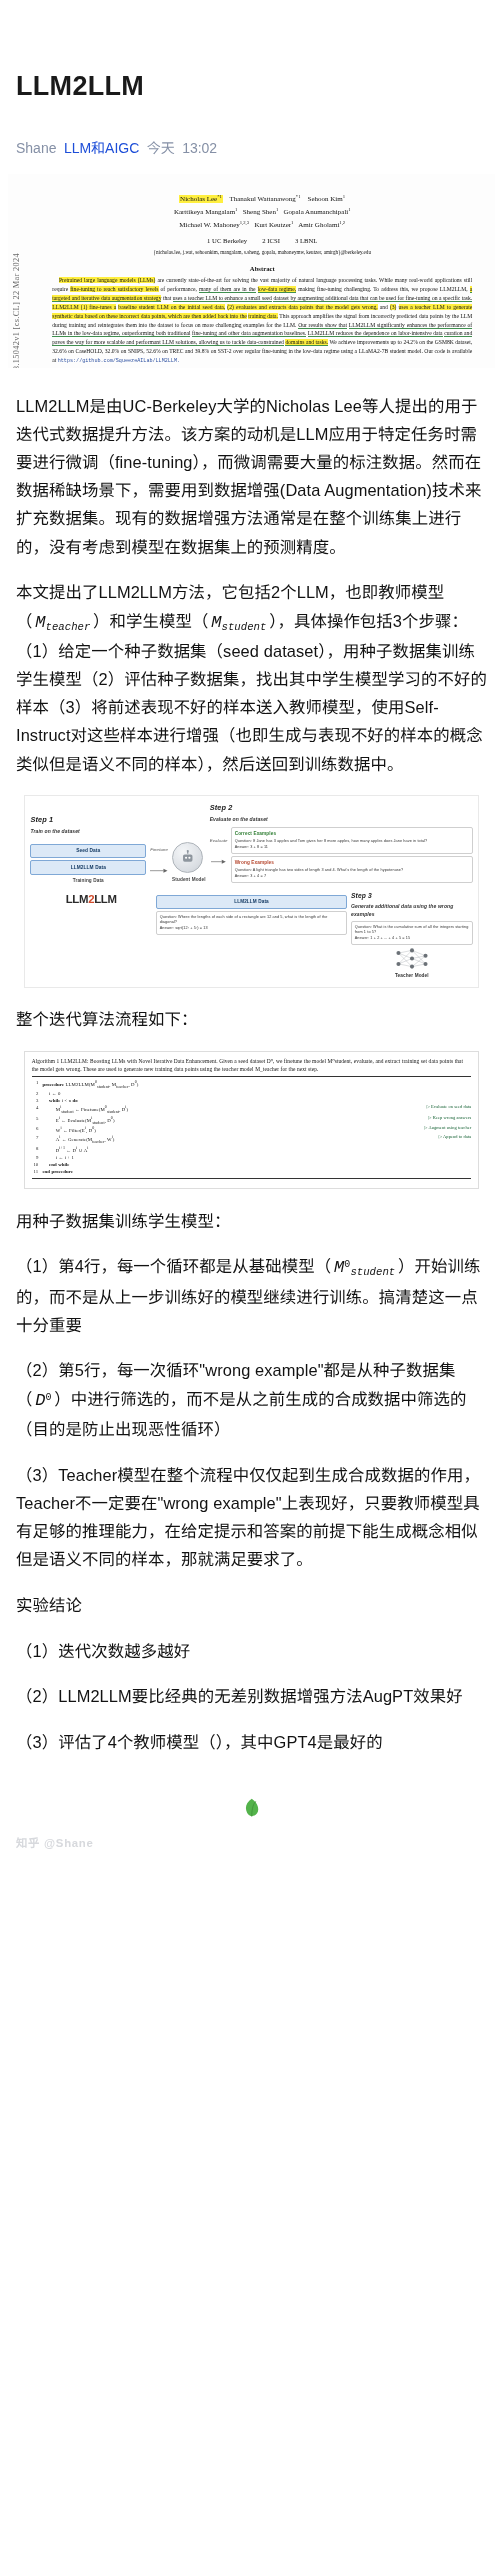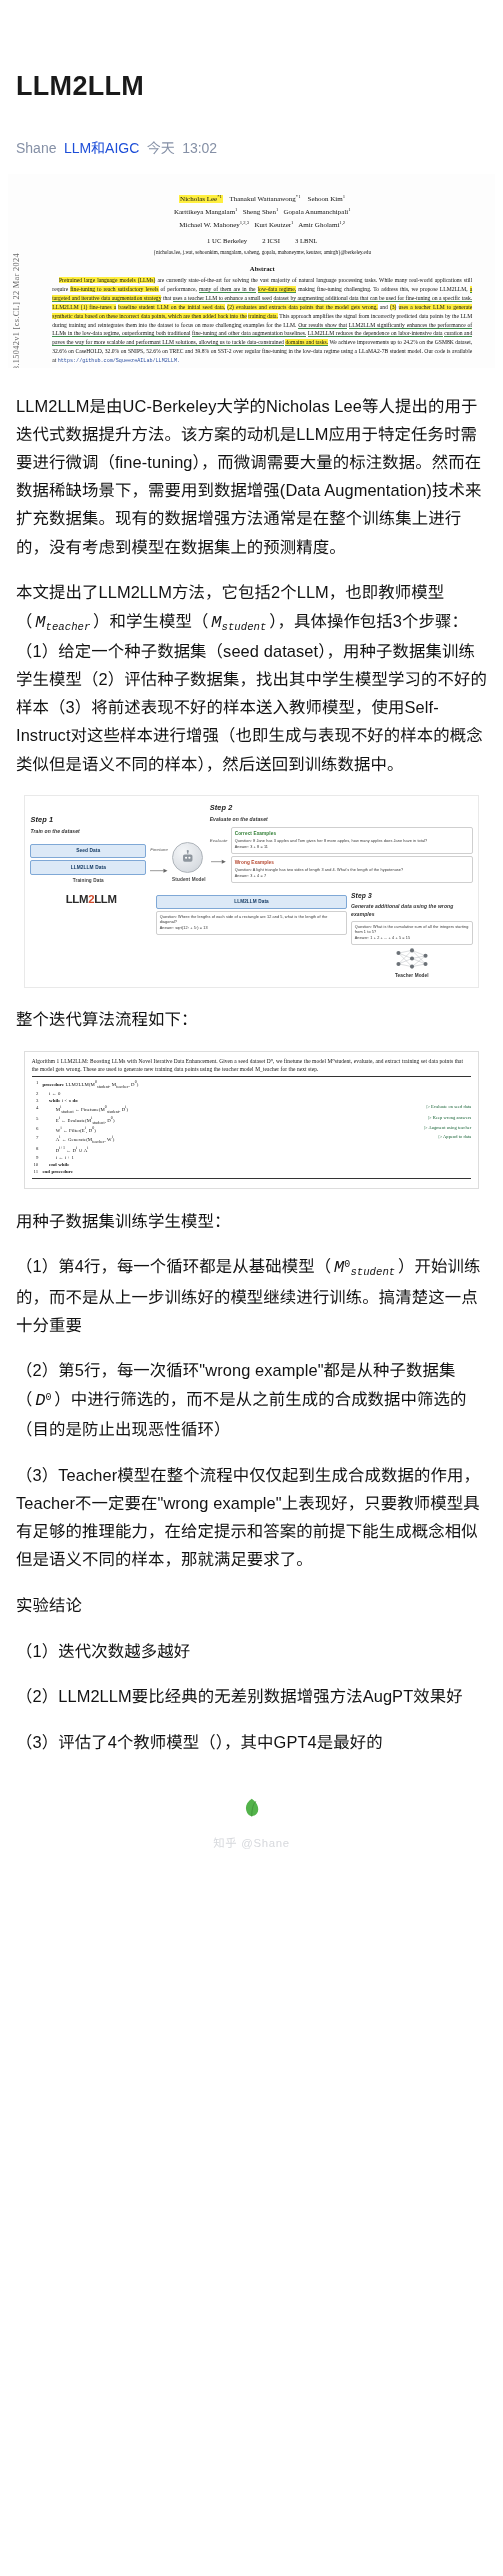--- a/index.html
+++ b/index.html
@@ -214,25 +214,26 @@
   .algo-title { font-size:5.4px; line-height:1.5; }
   .algo-rule { border-top:0.7px solid #333; margin:2.7px 0 2px 0; }
   .algo-line { font-size:4.8px; line-height:1.52; display:flex; }
   .algo-no { width:10.7px; text-align:right; padding-right:4px; color:#222; }
   .algo-code { flex:1; }
   .algo-code .kw { font-weight:700; }
   .algo-note { color:#0a5a2a; font-size:4.4px; padding-left:5.4px; white-space:nowrap; }
 
   
   .footer-wm {
-    text-align:center;
+    text-align:left;
     padding:12px 16px 17.5px 16px;
     font-size:11.4px;
     color:#d7d9dd;
     letter-spacing:0.7px;
+    font-weight:bold;
   }
   .leaf-wrap { display:flex; justify-content:center; padding:24px 0 4px 0; }
   .spacer-tail { height:17.5px; }
 </style>
 </head>
 <body>
 
 <div class="page">
 
   <h1 class="article-title">LLM2LLM</h1>

